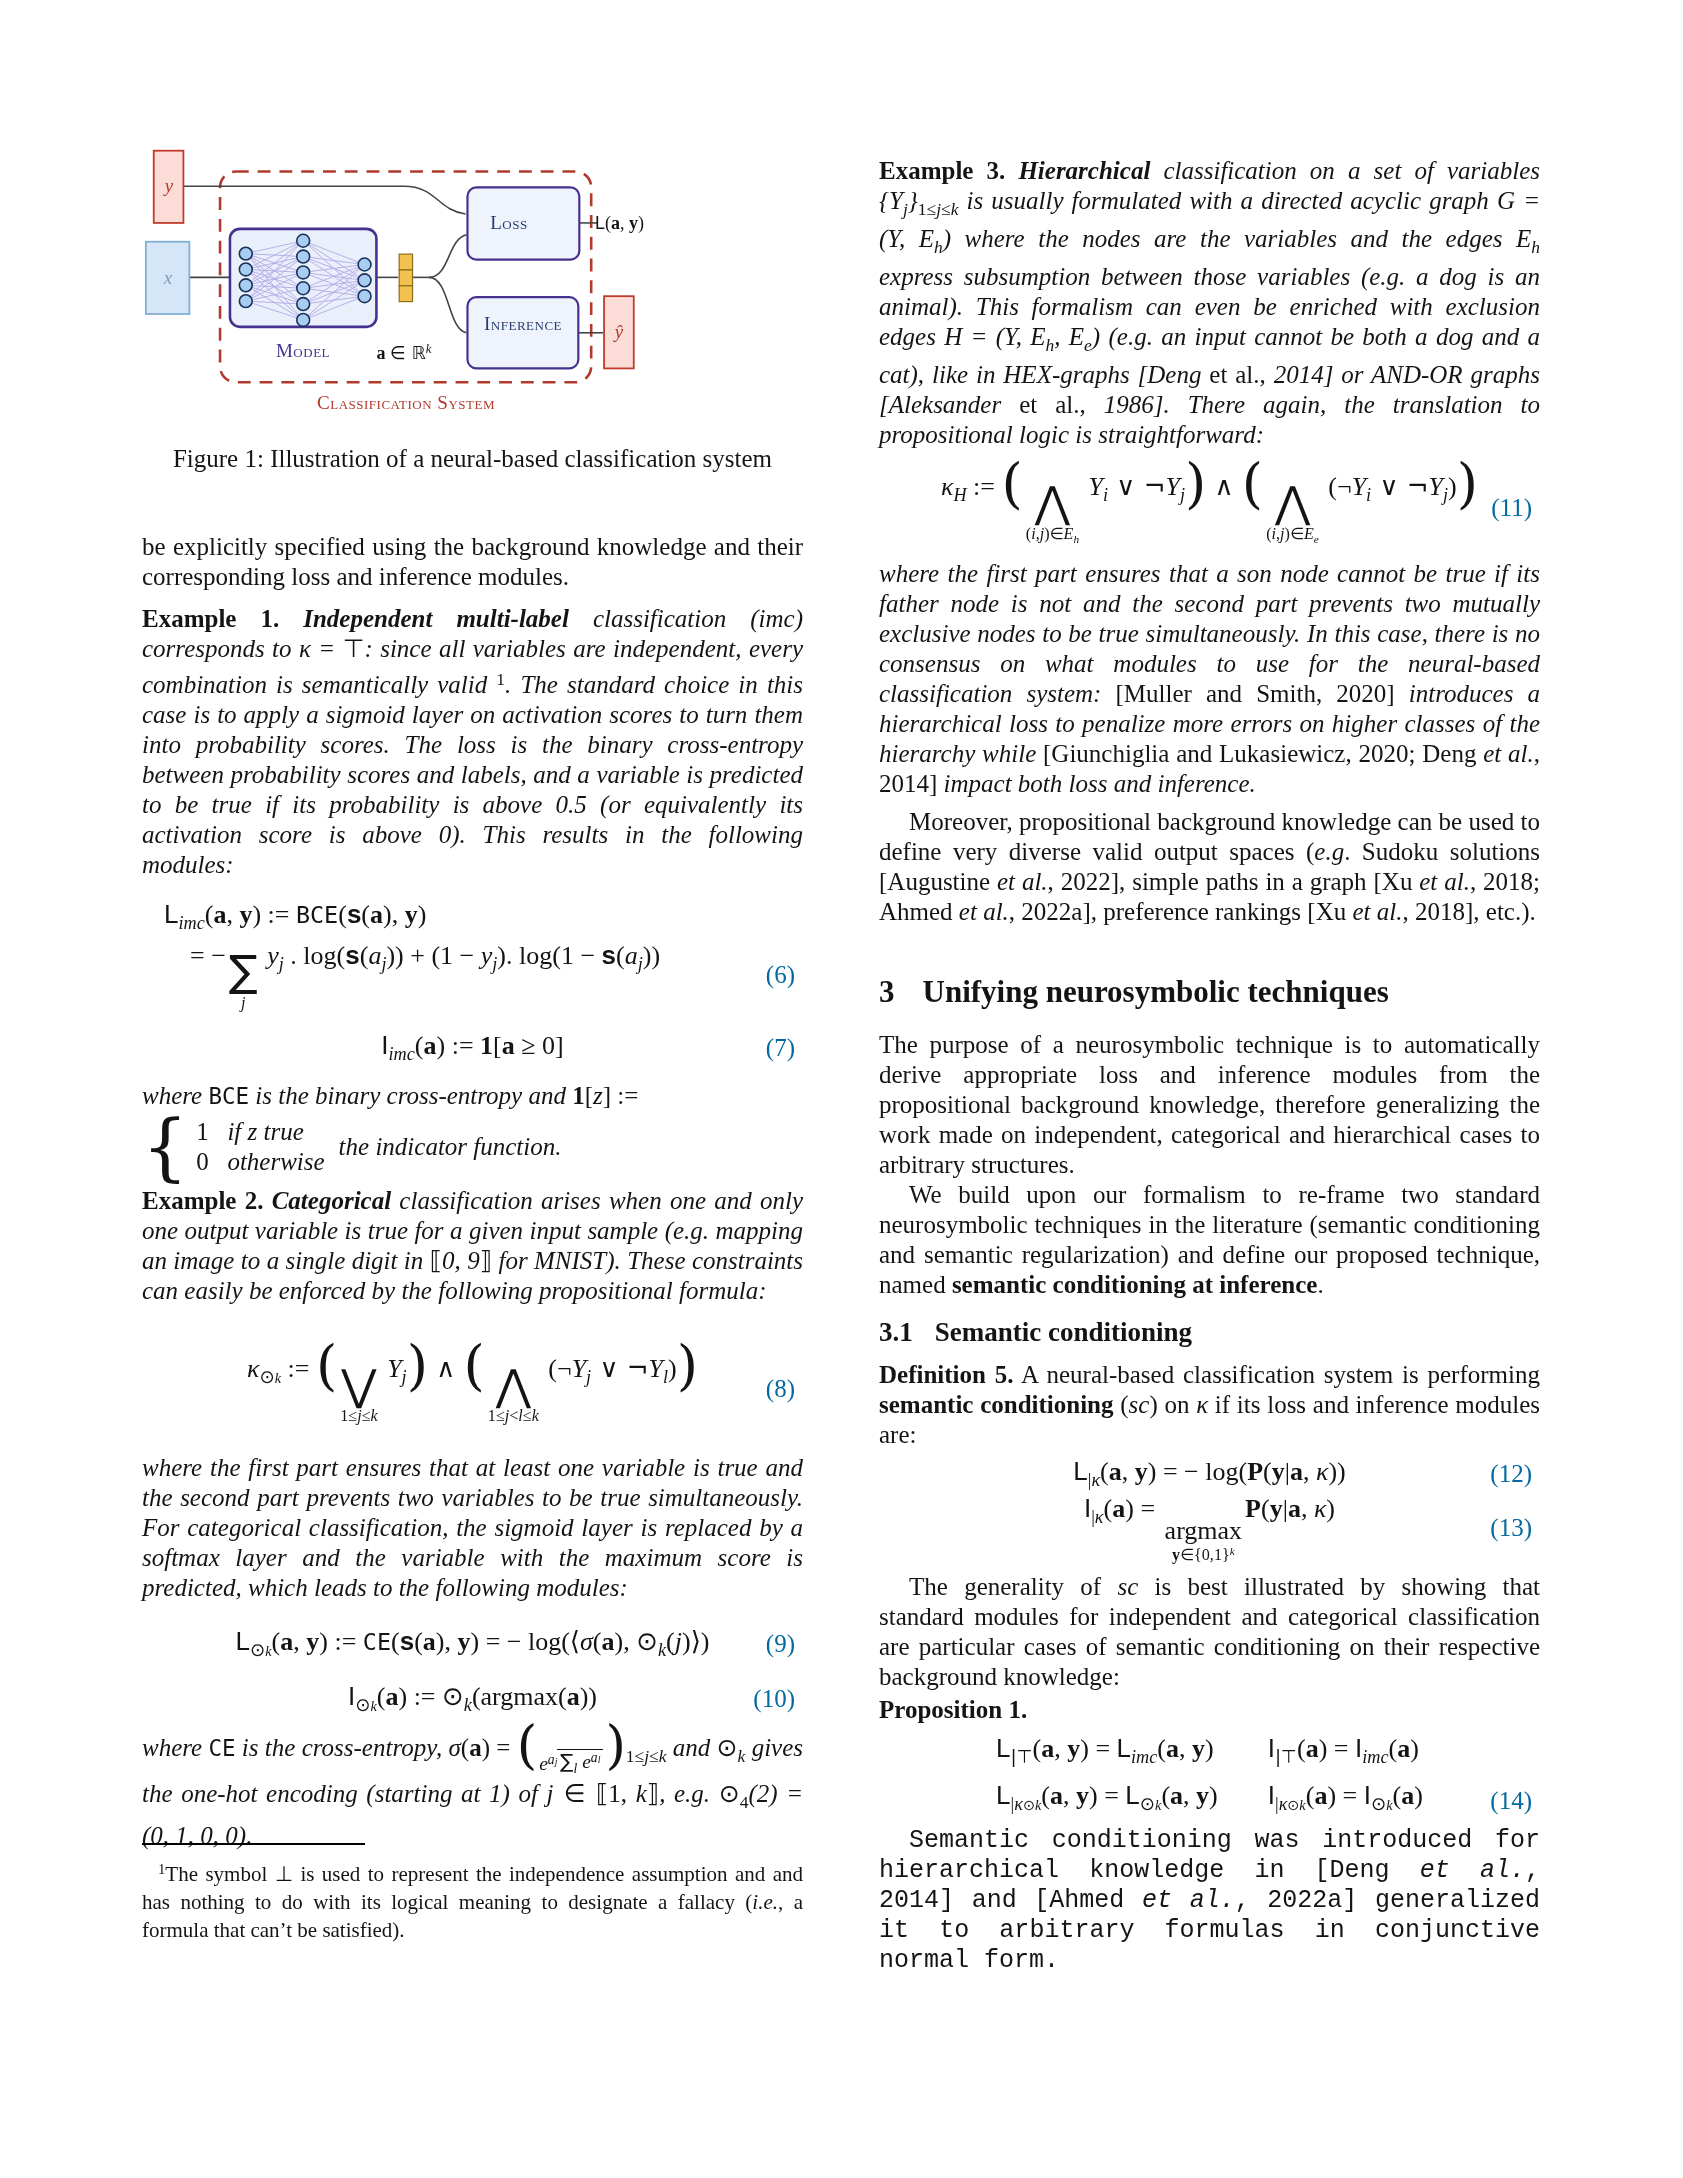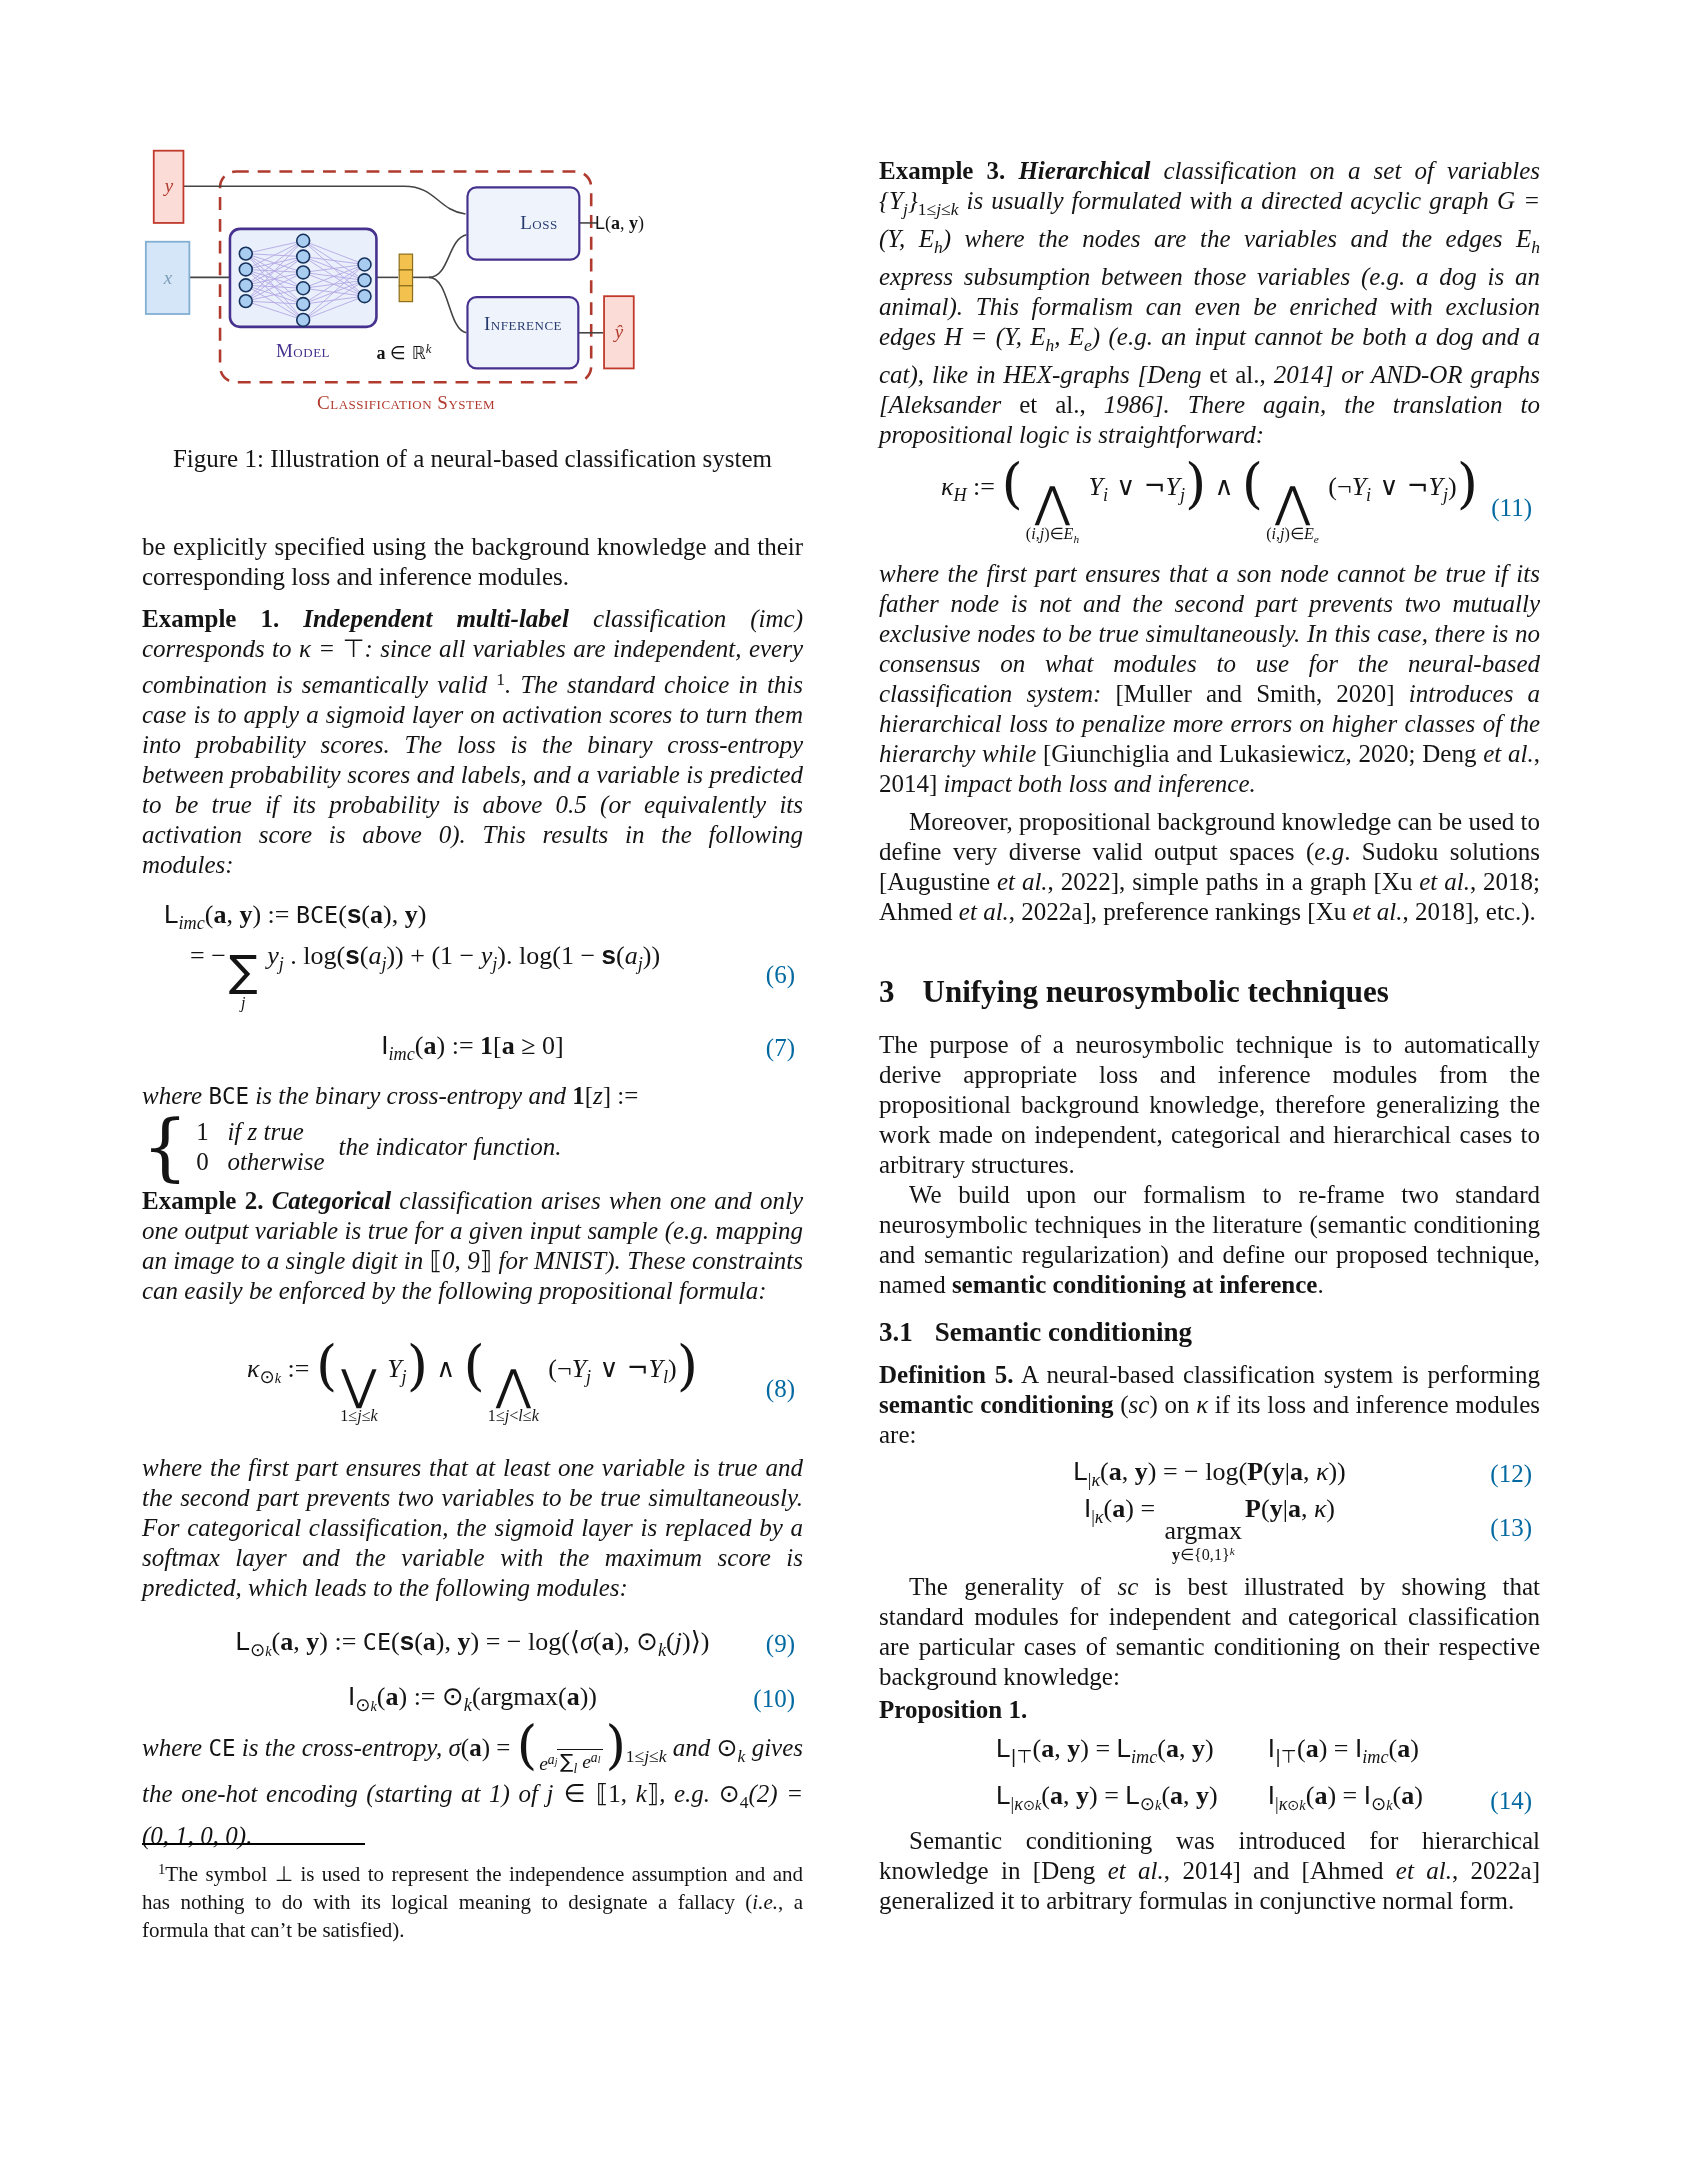--- a/index.html
+++ b/index.html
@@ -145,21 +145,21 @@
       </g>
 
       <rect x="342" y="94" width="113" height="73" rx="9" fill="#eef3fc" stroke="#46328e" stroke-width="2.2"></rect>
       <rect x="342" y="205" width="112" height="72" rx="9" fill="#eef3fc" stroke="#46328e" stroke-width="2.2"></rect>
     </svg>
     
     <div class="fl red i big" style="left:40px;top:92px;font-style:italic;">y</div>
     <div class="fl xcol i big" style="left:39px;top:184px;font-style:italic;">x</div>
     <div class="fl sc purple big" style="left:174px;top:257px;">Model</div>
     <div class="fl math" style="left:275px;top:257px;"><span class="b">a </span><span class="dj">∈ </span><span class="dj">ℝ</span><span class="sup i">k</span></div>
-    <div class="fl sc navy big" style="left:410px;top:129px;text-align:right;">Loss</div>
+    <div class="fl sc navy big" style="left:380px;top:129px;text-align:right;">Loss</div>
     <div class="fl sc navy big" style="left:394px;top:230px;">Inference</div>
     <div class="fl math" style="left:466px;top:129px;transform:translateY(-50%);"><span class="sf">L</span><span>(</span><span class="b">a</span><span>, </span><span class="b">y</span><span>)</span></div>
     <div class="fl red i big" style="left:490px;top:238px;font-style:italic;">ŷ</div>
     <div class="fl sc red big" style="left:277px;top:309px;">Classification System</div>
   </div>
 
   <div class="blk c caption" style="left:142px;top:444px;width:661px;">Figure 1: Illustration of a neural-based classification system</div>
 
   <div class="blk" style="left:142px;top:532px;width:661px;"><span>be explicitly specified using the background knowledge and their corresponding loss and inference modules.</span></div>
 
@@ -277,16 +277,16 @@
   <div class="eq" style="left:879px;top:1731px;width:661px;height:85px;align-items:flex-end;">
     <span style="display:grid;grid-template-columns:auto auto;column-gap:50px;row-gap:10px;justify-items:start;">
       <span><span class="sf">L</span><span class="sub dj">|⊤</span><span>(</span><span class="b">a</span><span>, </span><span class="b">y</span><span>) = </span><span class="sf">L</span><span class="isub">imc</span><span>(</span><span class="b">a</span><span>, </span><span class="b">y</span><span>)</span></span>
       <span><span class="sf">I</span><span class="sub dj">|⊤</span><span>(</span><span class="b">a</span><span>) = </span><span class="sf">I</span><span class="isub">imc</span><span>(</span><span class="b">a</span><span>)</span></span>
       <span><span class="sf">L</span><span class="sub">|</span><span class="sub i">κ</span><span class="sub2 dj">⊙</span><span class="sub2 i">k</span><span>(</span><span class="b">a</span><span>, </span><span class="b">y</span><span>) = </span><span class="sf">L</span><span class="sub dj">⊙</span><span class="sub2 i">k</span><span>(</span><span class="b">a</span><span>, </span><span class="b">y</span><span>)</span></span>
       <span><span class="sf">I</span><span class="sub">|</span><span class="sub i">κ</span><span class="sub2 dj">⊙</span><span class="sub2 i">k</span><span>(</span><span class="b">a</span><span>) = </span><span class="sf">I</span><span class="sub dj">⊙</span><span class="sub2 i">k</span><span>(</span><span class="b">a</span><span>)</span></span>
     </span>
     <span class="num">(14)</span>
   </div>
 
-  <div class="blk indent" style="left:879px;top:1826px;width:661px;"><span>Semantic conditioning was introduced for hierarchical knowledge in [Deng </span><span class="i">et al.</span><span>, 2014] and [Ahmed </span><span class="i">et al.</span><span>, 2022a] generalized it to arbitrary formulas in conjunctive normal form.</span></div>
+  <div class="blk indent" style="left:879px;top:1826px;width:661px;font-family:Liberation Mono, monospace;"><span>Semantic conditioning was introduced for hierarchical knowledge in [Deng </span><span class="i">et al.</span><span>, 2014] and [Ahmed </span><span class="i">et al.</span><span>, 2022a] generalized it to arbitrary formulas in conjunctive normal form.</span></div>
 
 </div>
 
 
 </body></html>

